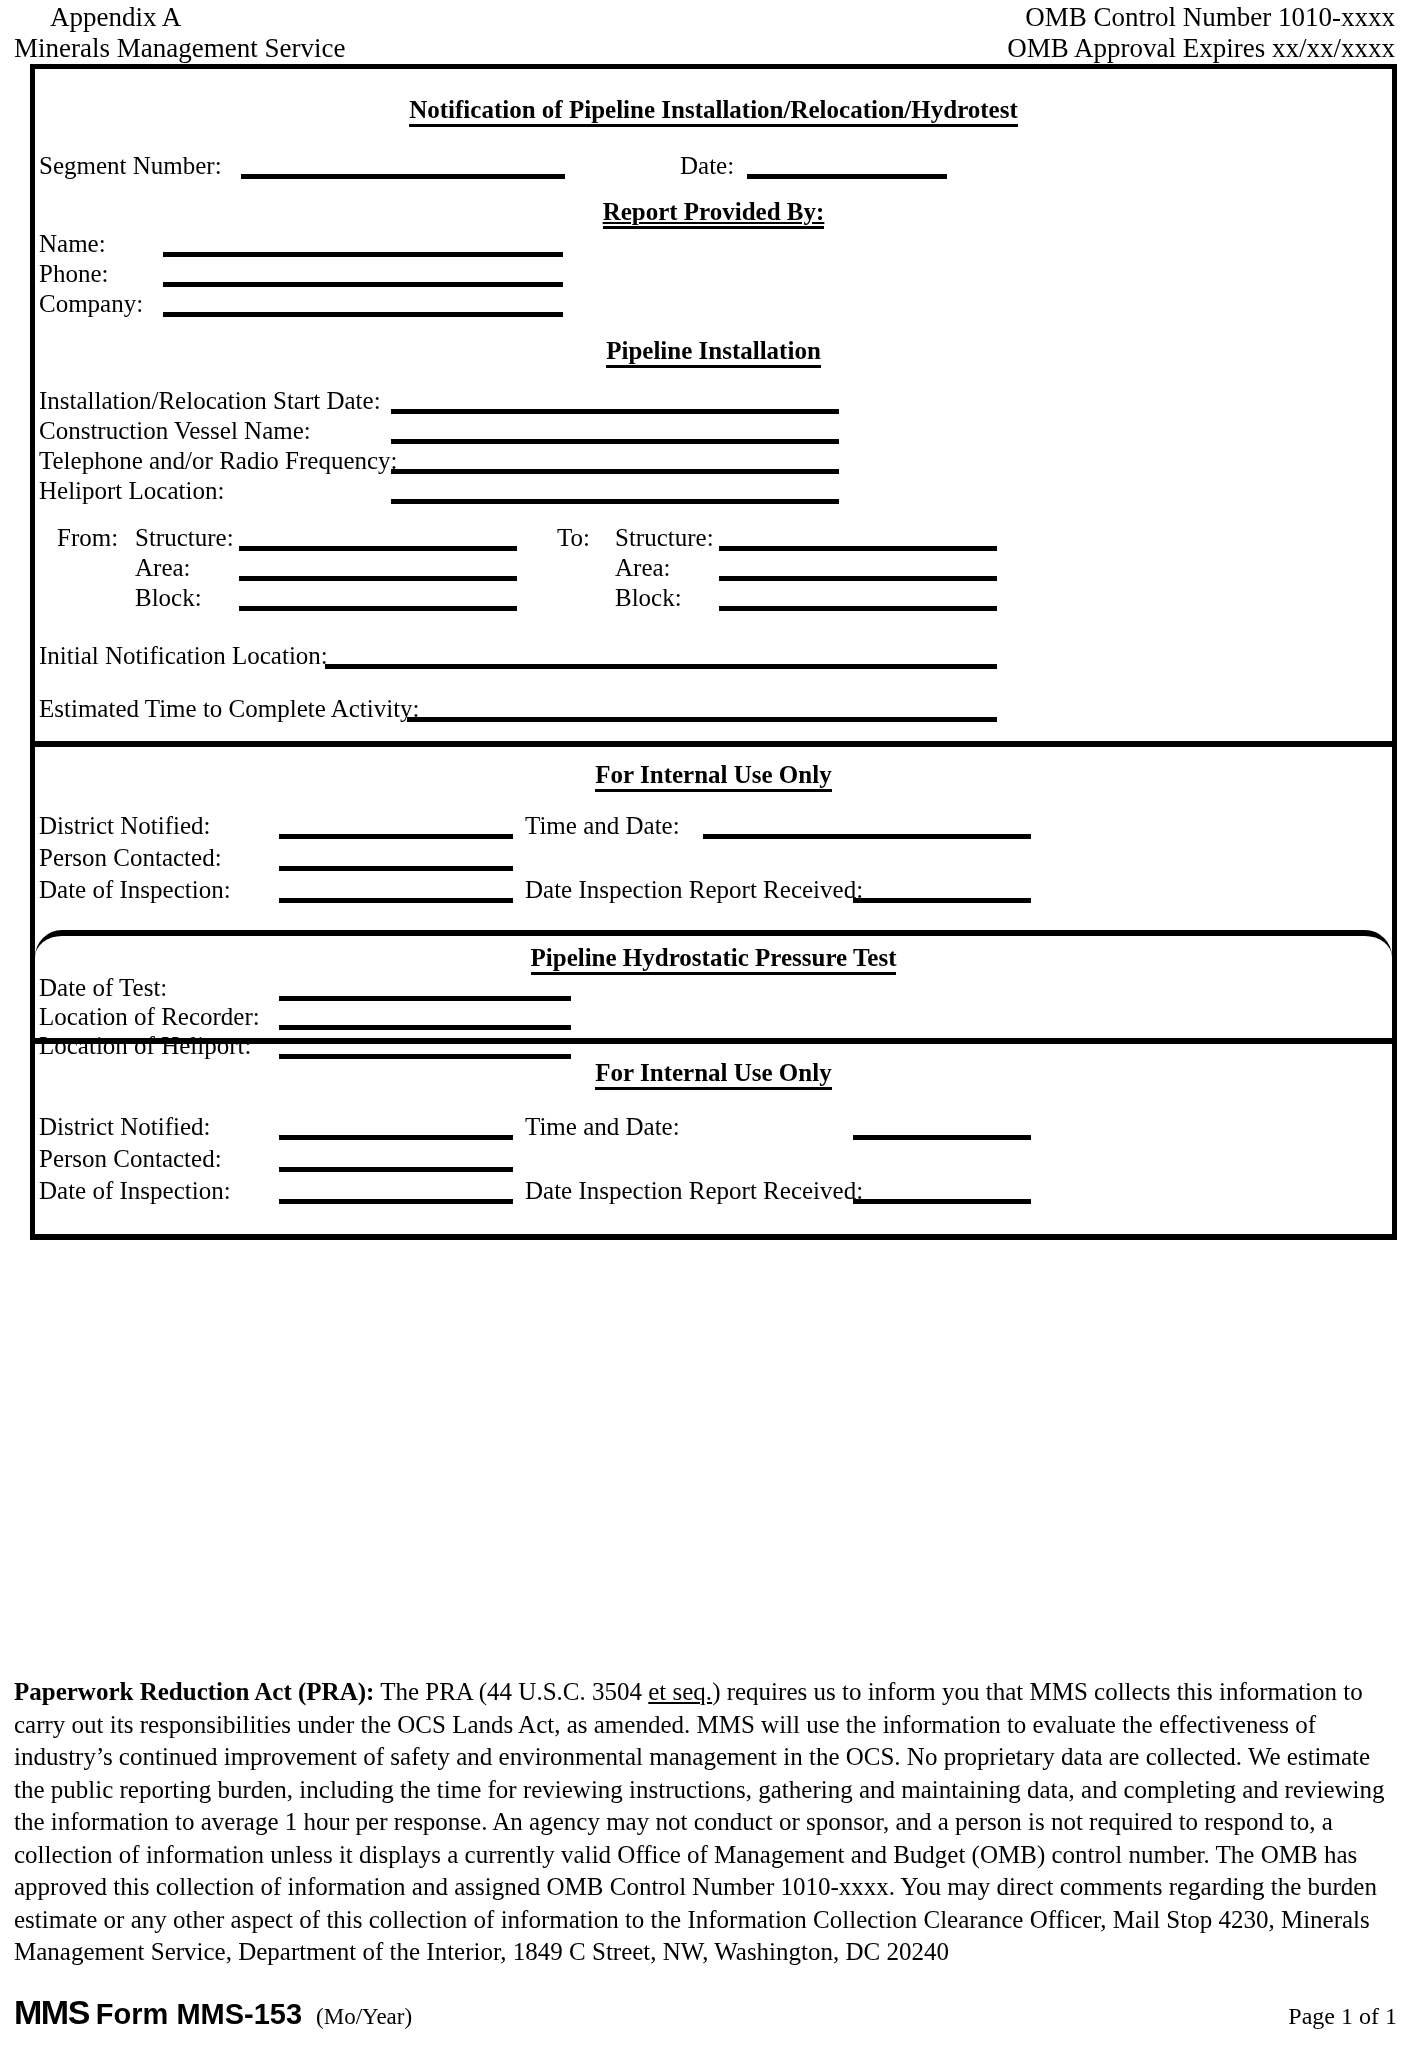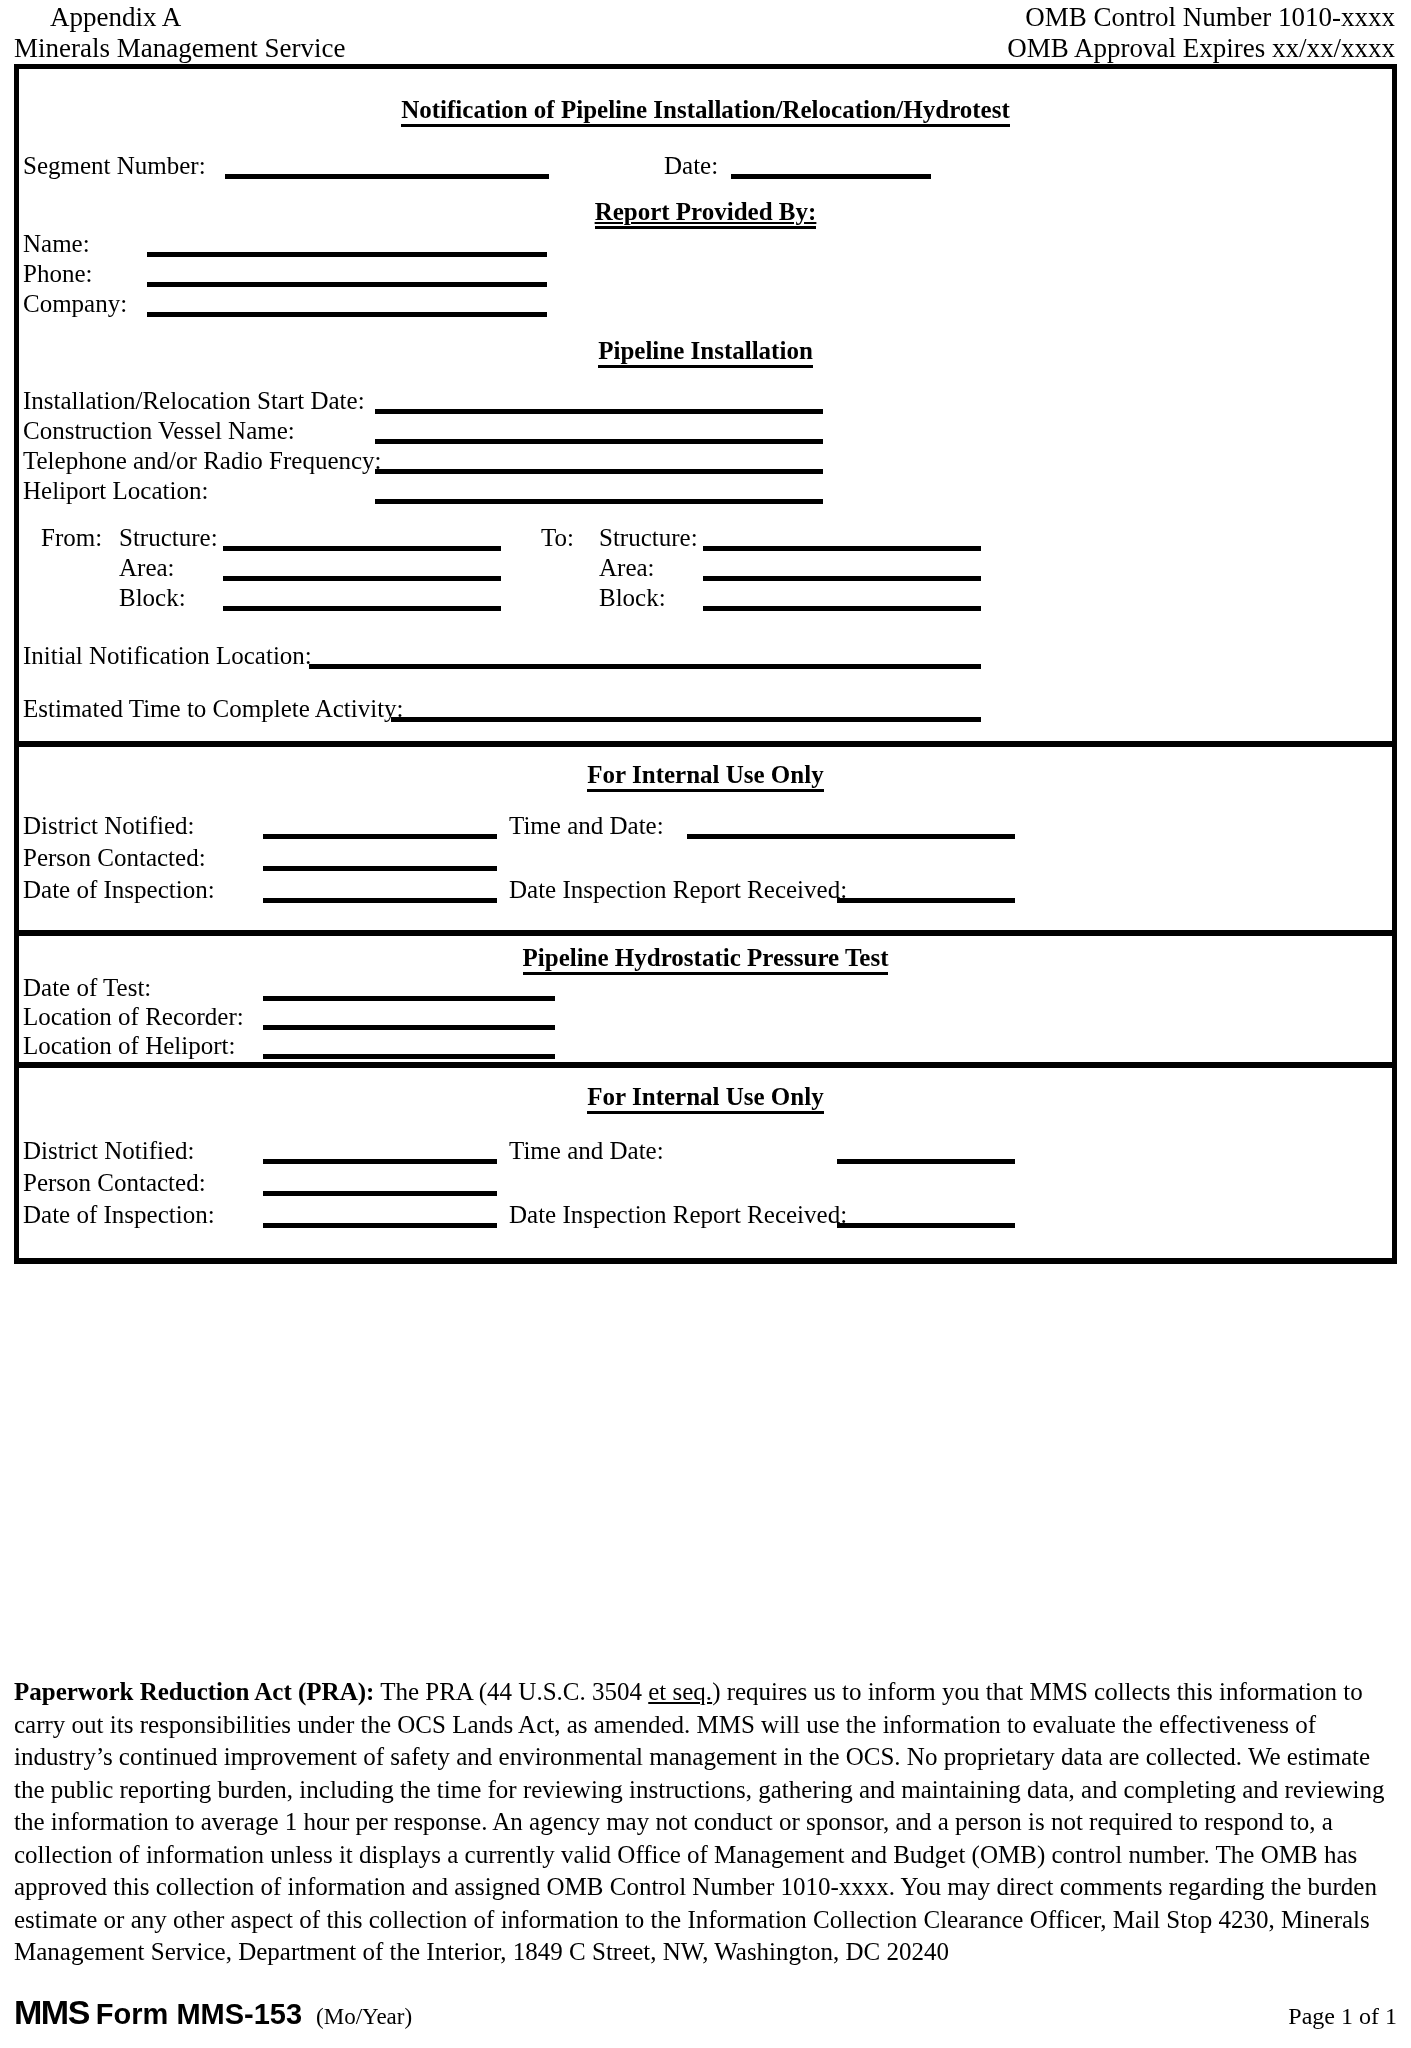--- a/index.html
+++ b/index.html
@@ -61,20 +61,21 @@
     text-align: right;
     padding-right: 2px;
   }
 
   
   .formbox {
     border: 5px solid #000;
     border-bottom: 6px solid #000;
     position: relative;
     box-sizing: border-box;
+    margin-left: 16px;
   }
   .section {
     position: relative;
     box-sizing: border-box;
   }
   .section + .section {
     border-top: 6px solid #000;
   }
 
   .sec-title {
@@ -248,21 +249,21 @@
       <div class="lbl" style="left:4px; top:98px;">Person Contacted:</div>
       <div class="rule" style="left:244px; top:119px; width:234px;"></div>
 
       <div class="lbl" style="left:4px; top:130px;">Date of Inspection:</div>
       <div class="rule" style="left:244px; top:151px; width:234px;"></div>
 
       <div class="lbl" style="left:490px; top:130px;">Date Inspection Report Received:</div>
       <div class="rule" style="left:818px; top:151px; width:178px;"></div>
     </div>
 
-    <div class="section" style="height:132px;">
+    <div class="section" style="height:108px;border-radius:27px;">
       <div class="sec-title" style="position:absolute; left:0; right:0; top:9px;">
         <span>Pipeline Hydrostatic Pressure Test</span>
       </div>
 
       <div class="lbl" style="left:4px; top:39px;">Date of Test:</div>
       <div class="rule" style="left:244px; top:60px; width:292px;"></div>
 
       <div class="lbl" style="left:4px; top:68px;">Location of Recorder:</div>
       <div class="rule" style="left:244px; top:89px; width:292px;"></div>
 

